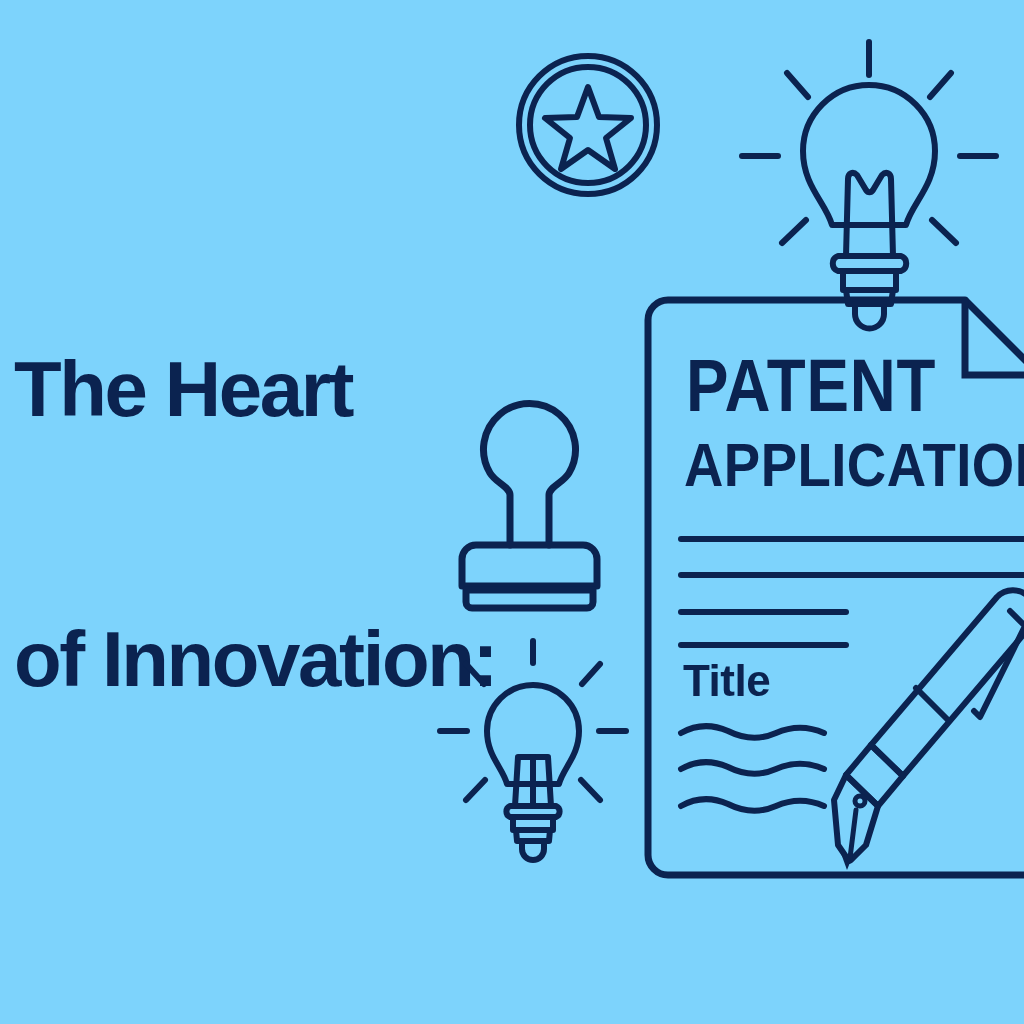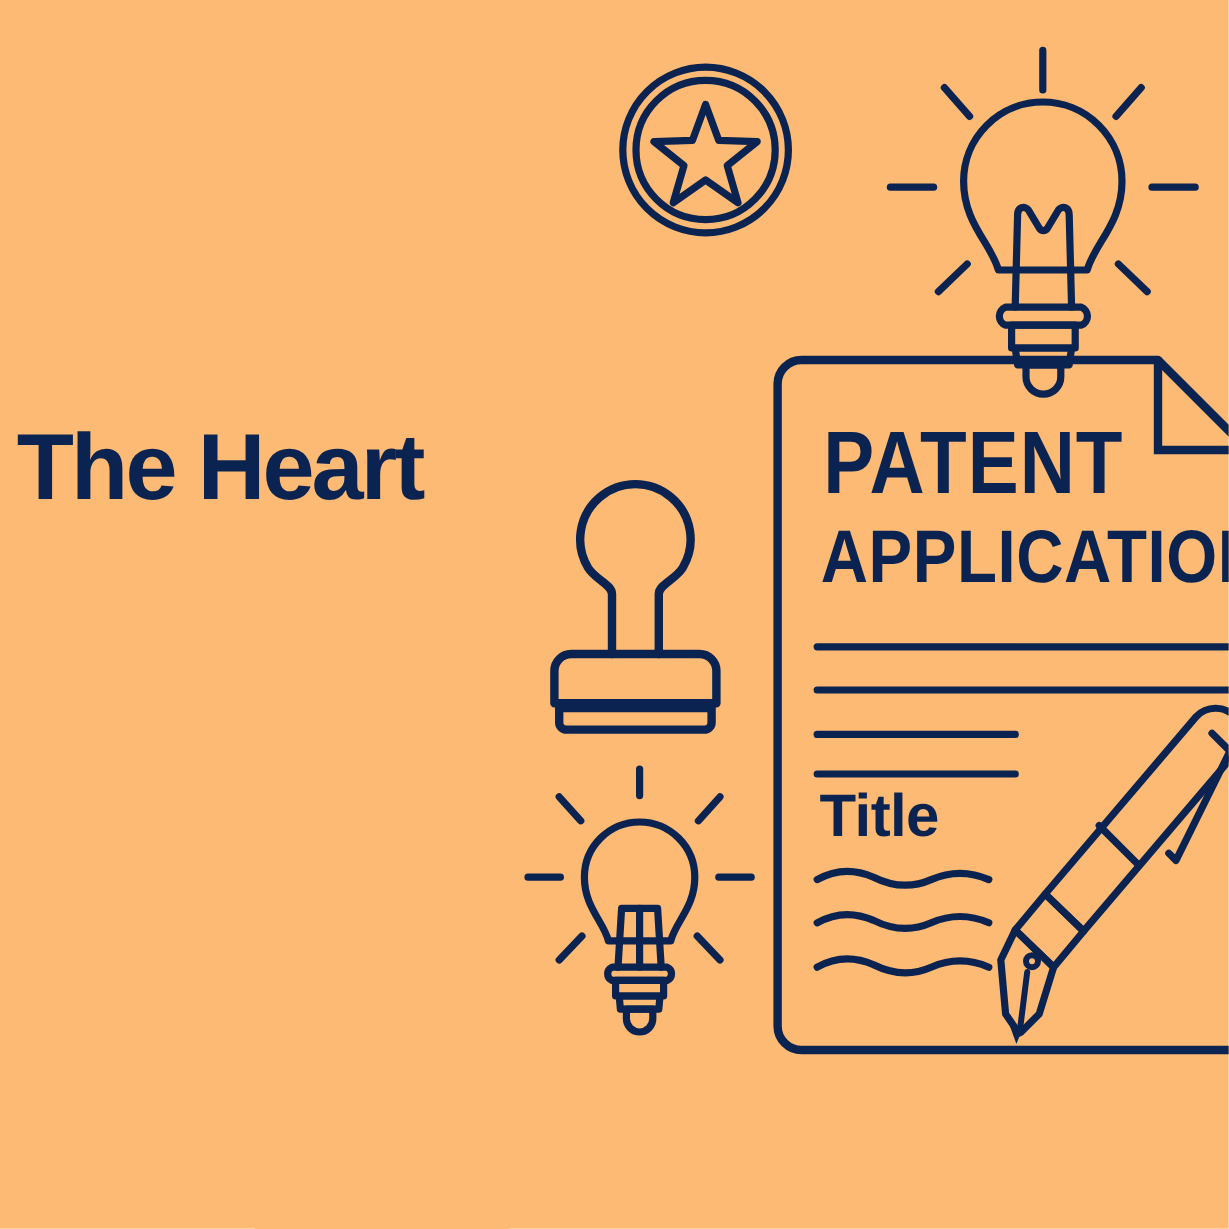--- a/index.html
+++ b/index.html
@@ -78,32 +78,33 @@
     font-size: 62px;
     line-height: 62px;
     letter-spacing: 0.5px;
     transform: scaleX(0.88);
     transform-origin: left top;
   }
   #doc-title {
     left: 683px;
     top: 659px;
     font-family: "Liberation Sans", sans-serif;
-    font-size: 50px;
+    font-size: 44px;
     line-height: 43px;
     letter-spacing: -0.5px;
   }
 </style>
 </head>
 <body>
 
-<div id="canvas" style="--bg: #fceccf; --navy: #0b2350; background: #fdba74;">
+<div id="canvas" style="--bg: #fceccf; --navy: #0b2350; background: #7dd3fc;">
 
   <div id="headline">
     <span class="hl-line">The Heart</span>
+    <span class="hl-line">of Innovation:</span>
     
     
     
     
   </div>
 
   <svg class="svg-layer" viewBox="0 0 1024 1024">
 
     <g>
       <path class="stroke" stroke-width="7" d="M 965 300 L 668 300 A 20 20 0 0 0 648 320 L 648 855 A 20 20 0 0 0 668 875 L 1040 875"></path>

